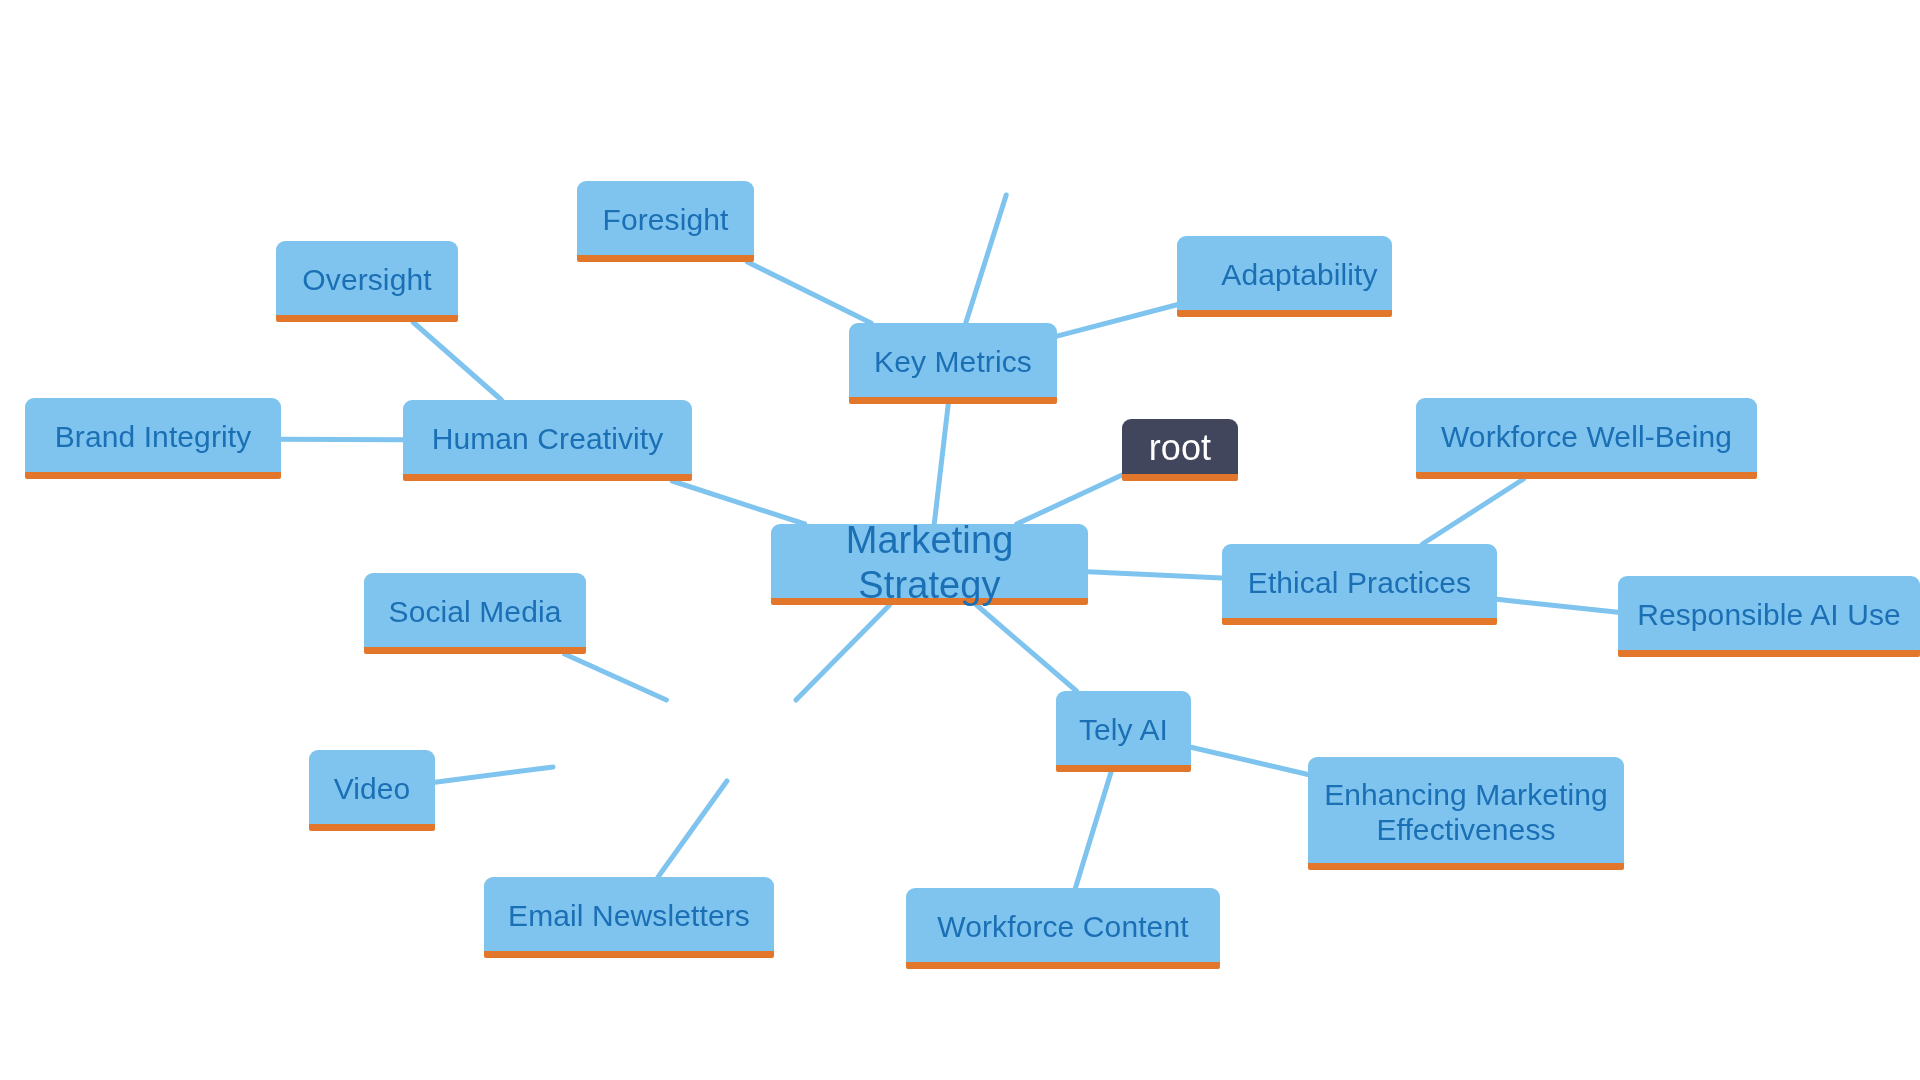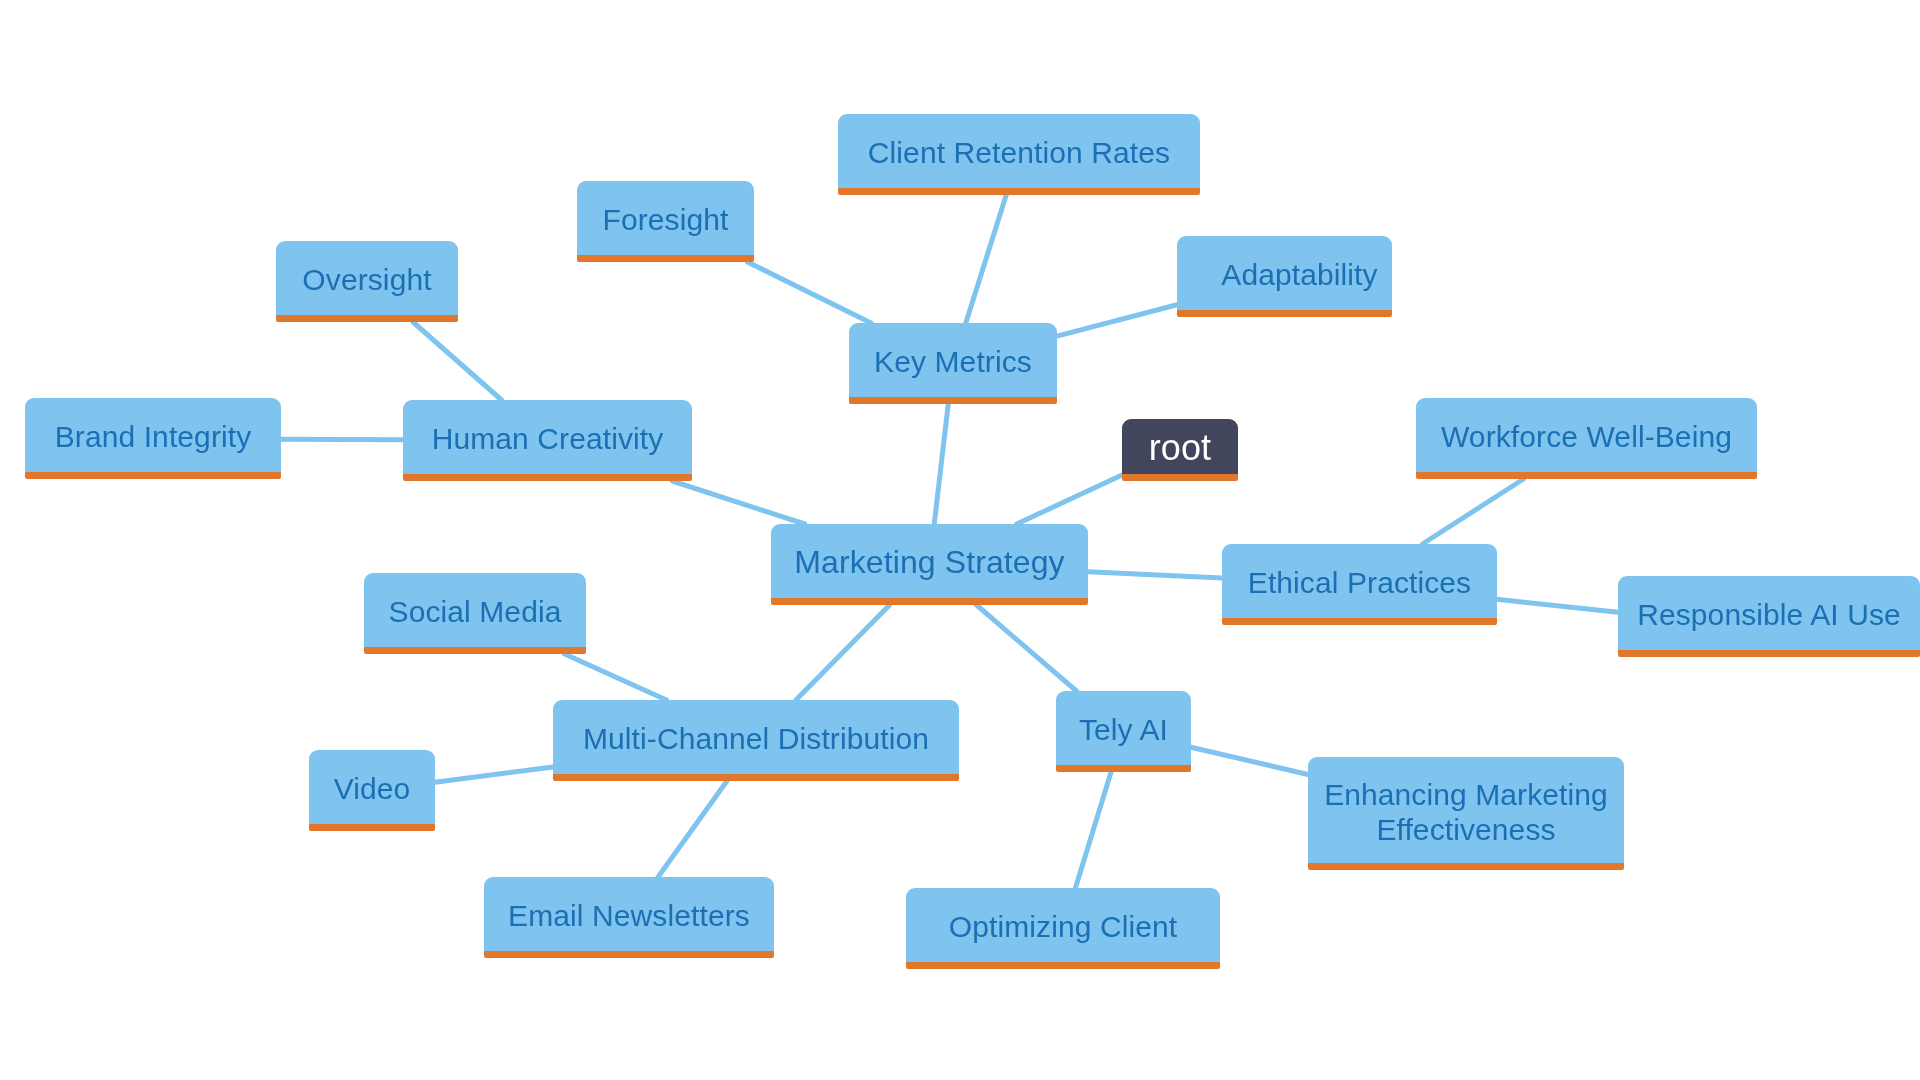--- a/index.html
+++ b/index.html
@@ -79,33 +79,31 @@
       <line x1="889.5752840909091" y1="605" x2="795.9247159090909" y2="700" stroke="#7FC4EE" stroke-width="5" stroke-linecap="round"></line>
       <line x1="666.3897637795276" y1="700" x2="564.6102362204724" y2="654" stroke="#7FC4EE" stroke-width="5" stroke-linecap="round"></line>
       <line x1="553" y1="766.9322916666666" x2="435" y2="782.296875" stroke="#7FC4EE" stroke-width="5" stroke-linecap="round"></line>
       <line x1="726.9406779661017" y1="781" x2="658.0593220338983" y2="877" stroke="#7FC4EE" stroke-width="5" stroke-linecap="round"></line>
       <line x1="976.5479041916168" y1="605" x2="1076.4520958083833" y2="691" stroke="#7FC4EE" stroke-width="5" stroke-linecap="round"></line>
       <line x1="1191" y1="747.2244318181819" x2="1308" y2="774.4801136363636" stroke="#7FC4EE" stroke-width="5" stroke-linecap="round"></line>
       <line x1="1111.0621827411167" y1="772" x2="1075.4378172588833" y2="888" stroke="#7FC4EE" stroke-width="5" stroke-linecap="round"></line>
     </svg>
   <div id="node-layer">
       <div class="node root-node" style="left: 1122px; top: 419px; width: 116px; height: 62px; font-size: 36px;"><span class="node-label">root</span></div>
-      <div class="node" style="left: 771px; top: 524px; width: 317px; height: 81px; font-size: 32px;"><span class="node-label">Marketing Strategy</span></div>
+      <div class="node" style="left: 771px; top: 524px; width: 317px; height: 81px; font-size: 38px;"><span class="node-label">Marketing Strategy</span></div>
       <div class="node" style="left: 849px; top: 323px; width: 208px; height: 81px; font-size: 30px;"><span class="node-label">Key Metrics</span></div>
-      <div class="node" style="left: 838px; top: 114px; width: 362px; height: 81px; font-size: 30px;"><span class="node-label">Client Retention Rates</span></div>
       <div class="node" style="left: 577px; top: 181px; width: 177px; height: 81px; font-size: 30px;"><span class="node-label">Foresight</span></div>
       <div class="node" style="left: 1177px; top: 236px; width: 215px; height: 81px; font-size: 30px; padding-left: 44px;"><span class="node-label">Adaptability</span></div>
       <div class="node" style="left: 403px; top: 400px; width: 289px; height: 81px; font-size: 30px;"><span class="node-label">Human Creativity</span></div>
       <div class="node" style="left: 276px; top: 241px; width: 182px; height: 81px; font-size: 30px;"><span class="node-label">Oversight</span></div>
       <div class="node" style="left: 25px; top: 398px; width: 256px; height: 81px; font-size: 30px;"><span class="node-label">Brand Integrity</span></div>
       <div class="node" style="left: 1416px; top: 398px; width: 341px; height: 81px; font-size: 30px;"><span class="node-label">Workforce Well-Being</span></div>
       <div class="node" style="left: 1222px; top: 544px; width: 275px; height: 81px; font-size: 30px;"><span class="node-label">Ethical Practices</span></div>
       <div class="node" style="left: 1618px; top: 576px; width: 302px; height: 81px; font-size: 30px;"><span class="node-label">Responsible AI Use</span></div>
       <div class="node" style="left: 364px; top: 573px; width: 222px; height: 81px; font-size: 30px;"><span class="node-label">Social Media</span></div>
-      <div class="node" style="left: 553px; top: 700px; width: 406px; height: 81px; font-size: 30px;"><span class="node-label">Multi-Channel Distribution</span></div>
       <div class="node" style="left: 309px; top: 750px; width: 126px; height: 81px; font-size: 30px;"><span class="node-label">Video</span></div>
       <div class="node" style="left: 484px; top: 877px; width: 290px; height: 81px; font-size: 30px;"><span class="node-label">Email Newsletters</span></div>
       <div class="node" style="left: 1056px; top: 691px; width: 135px; height: 81px; font-size: 30px;"><span class="node-label">Tely AI</span></div>
       <div class="node" style="left: 1308px; top: 757px; width: 316px; height: 113px; font-size: 30px;"><span class="node-label">Enhancing Marketing
 Effectiveness</span></div>
-      <div class="node" style="left: 906px; top: 888px; width: 314px; height: 81px; font-size: 30px;"><span class="node-label">Optimizing Client</span></div>
+      <div class="node" style="left: 906px; top: 888px; width: 314px; height: 81px; font-size: 30px;"><span class="node-label">Workforce Content</span></div>
     </div>
 </div>
 
 </body></html>

